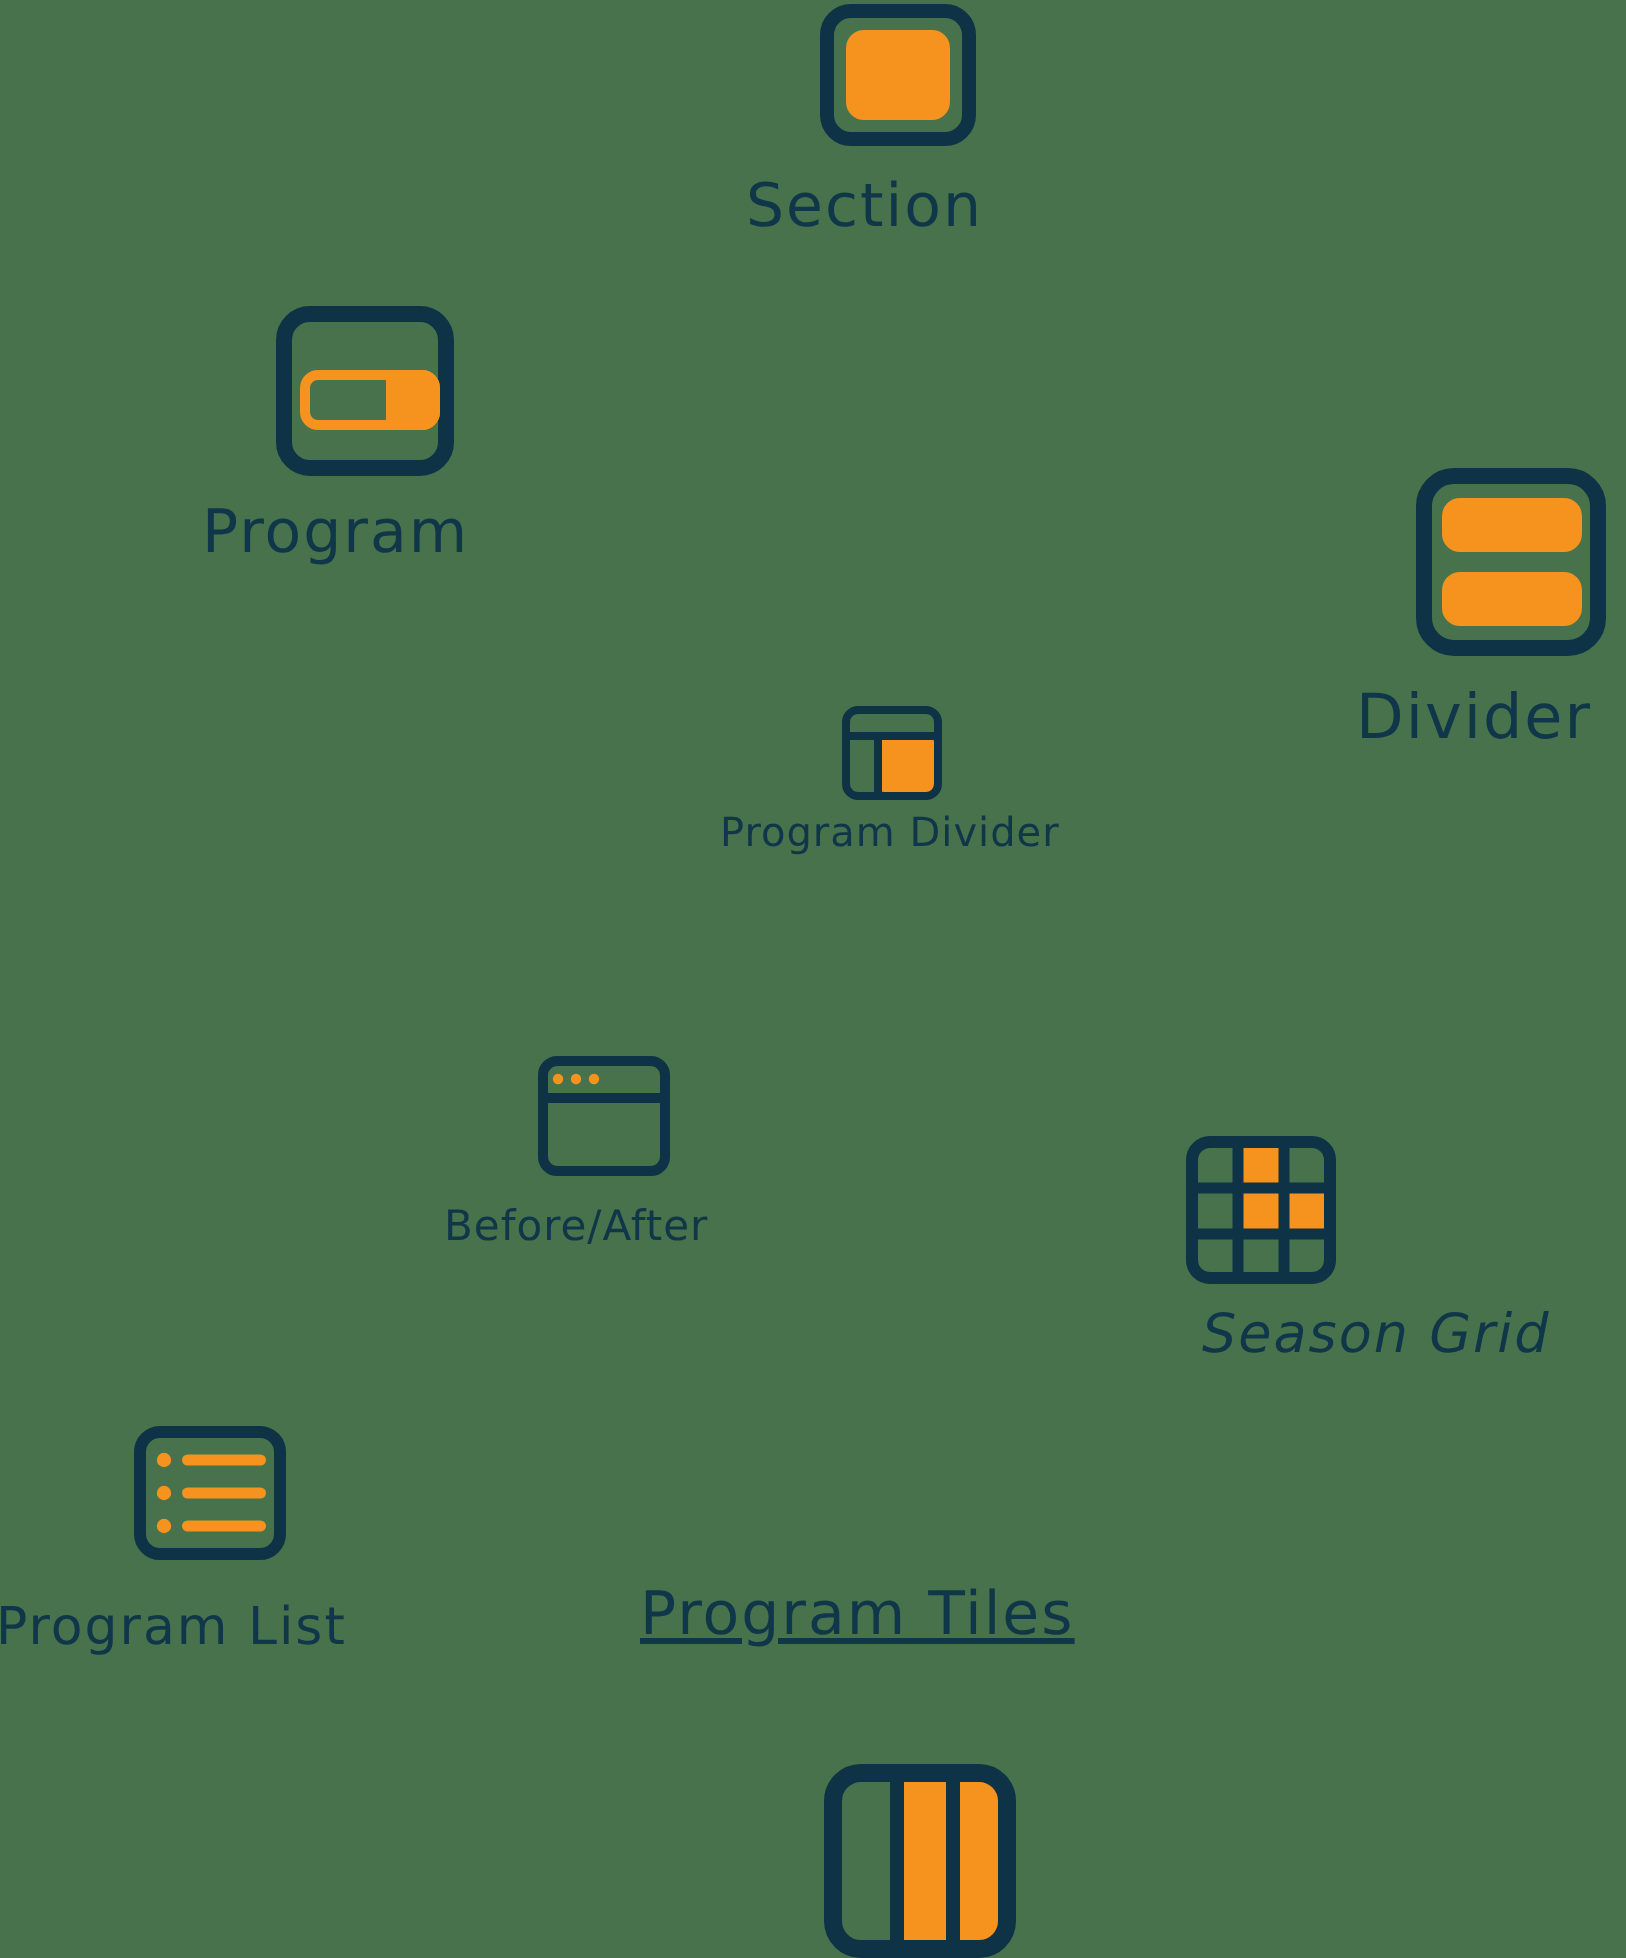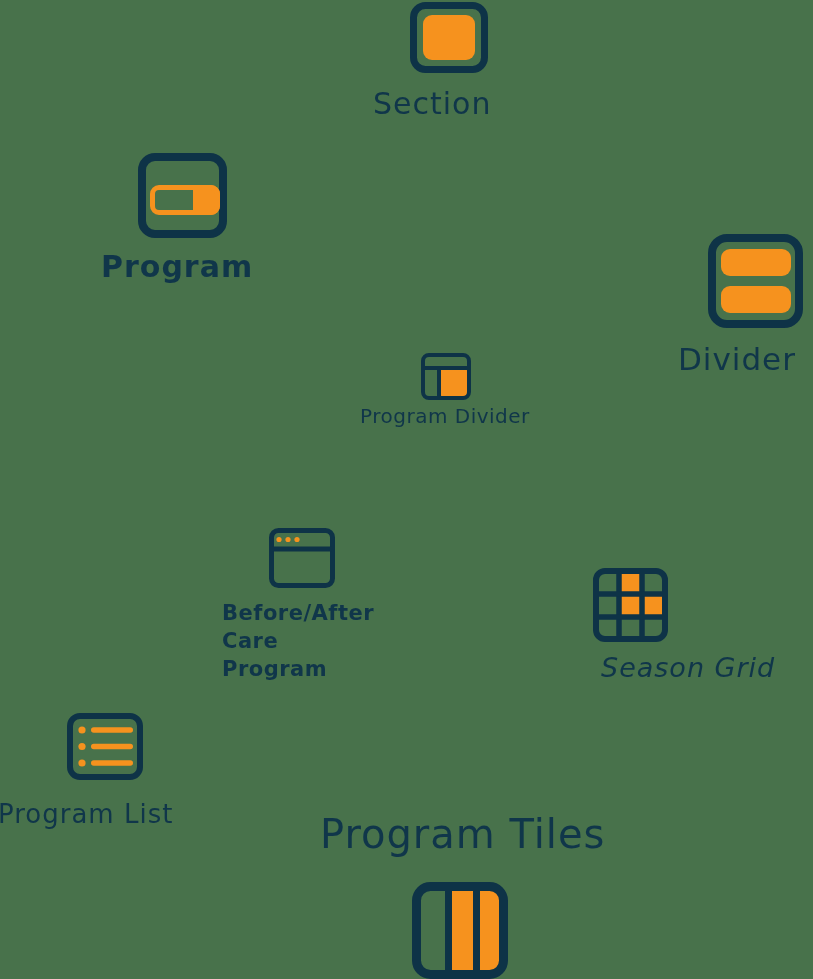--- a/index.html
+++ b/index.html
@@ -18,39 +18,39 @@
     text-align:left;
     letter-spacing:1px;
     white-space:nowrap;
     font-weight:500;
   }
   
   #section-icon{left:410px;top:2px;}
   #section-label{left:373px;top:86px;width:160px;font-size:30px;}
   
   #program-icon{left:138px;top:153px;}
-  #program-label{left:101px;top:249px;width:160px;font-size:30px;font-weight:bold;}
+  #program-label{left:101px;top:249px;width:160px;font-size:30px;}
   
   #divider-icon{left:708px;top:234px;}
   #divider-label{left:678px;top:341px;width:156px;font-size:31px;}
   
   #program-section-icon{left:421px;top:353px;}
   #program-section-label{left:360px;top:404px;width:175px;font-size:20px;letter-spacing:0.5px;}
   
   #before-after-icon{left:269px;top:528px;}
-  #before-after-label{left:222px;top:599px;width:156px;font-size:21px;line-height:28px;letter-spacing:0.5px;white-space:normal;font-weight:bold;}
+  #before-after-label{left:222px;top:599px;width:156px;font-size:21px;line-height:28px;letter-spacing:0.5px;white-space:normal;}
   
   #season-grid-icon{left:593px;top:568px;}
   #season-grid-label{left:601px;top:652px;width:160px;font-size:27px;font-style:italic;}
   
   #program-list-icon{left:67px;top:713px;}
   #program-list-label{left:-2px;top:799px;width:160px;font-size:26px;}
   
   #program-tiles-icon{left:412px;top:882px;}
-  #program-tiles-label{left:320px;top:811px;width:210px;font-size:40px;}
+  #program-tiles-label{left:320px;top:790px;width:210px;font-size:30px;text-decoration:underline;}
 </style>
 </head>
 <body>
 
 <div class="item">
   <svg id="section-icon" class="icon" width="78" height="71" viewBox="0 0 78 71" xmlns="http://www.w3.org/2000/svg">
     <rect x="3.5" y="3.5" width="71" height="64" rx="12" fill="none" stroke="#0E3347" stroke-width="7"></rect>
     <rect x="13" y="13" width="52" height="45" rx="9" fill="#F6921E"></rect>
   </svg>
   <div id="section-label" class="label">Section</div>
@@ -88,21 +88,20 @@
 <div class="item">
   <svg id="before-after-icon" class="icon" width="66" height="60" viewBox="0 0 66 60" xmlns="http://www.w3.org/2000/svg">
     <rect x="2.5" y="2.5" width="61" height="55" rx="7" fill="none" stroke="#0E3347" stroke-width="5"></rect>
     <line x1="3" y1="21" x2="63" y2="21" stroke="#0E3347" stroke-width="5"></line>
     <circle cx="10" cy="11.5" r="2.6" fill="#F6921E"></circle>
     <circle cx="19" cy="11.5" r="2.6" fill="#F6921E"></circle>
     <circle cx="28" cy="11.5" r="2.6" fill="#F6921E"></circle>
   </svg>
   <div id="before-after-label" class="label">
       <span style="display:block">Before/After</span>
-      <span style="display:block">Care Program</span>
     </div>
 </div>
 
 <div class="item">
   <svg id="season-grid-icon" class="icon" width="75" height="74" viewBox="0 0 75 74" xmlns="http://www.w3.org/2000/svg">
     <rect x="24" y="4" width="27" height="24" fill="#F6921E"></rect>
     <rect x="24" y="24" width="27" height="26" fill="#F6921E"></rect>
     <rect x="48" y="24" width="23" height="26" fill="#F6921E"></rect>
     <line x1="26" y1="3" x2="26" y2="71" stroke="#0E3347" stroke-width="5.5"></line>
     <line x1="49" y1="3" x2="49" y2="71" stroke="#0E3347" stroke-width="5.5"></line>

